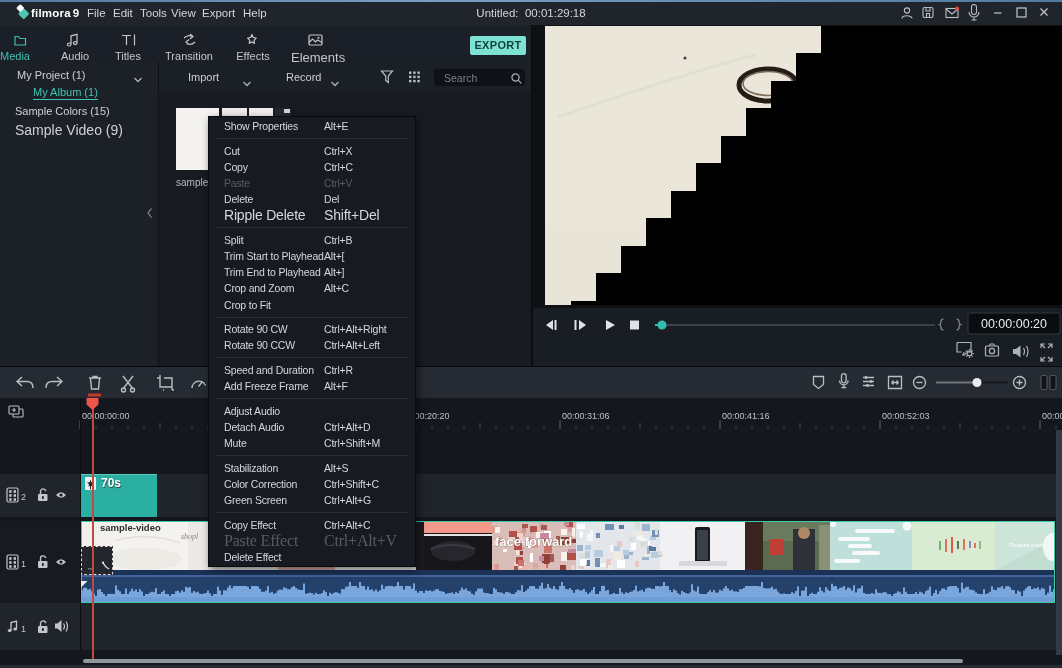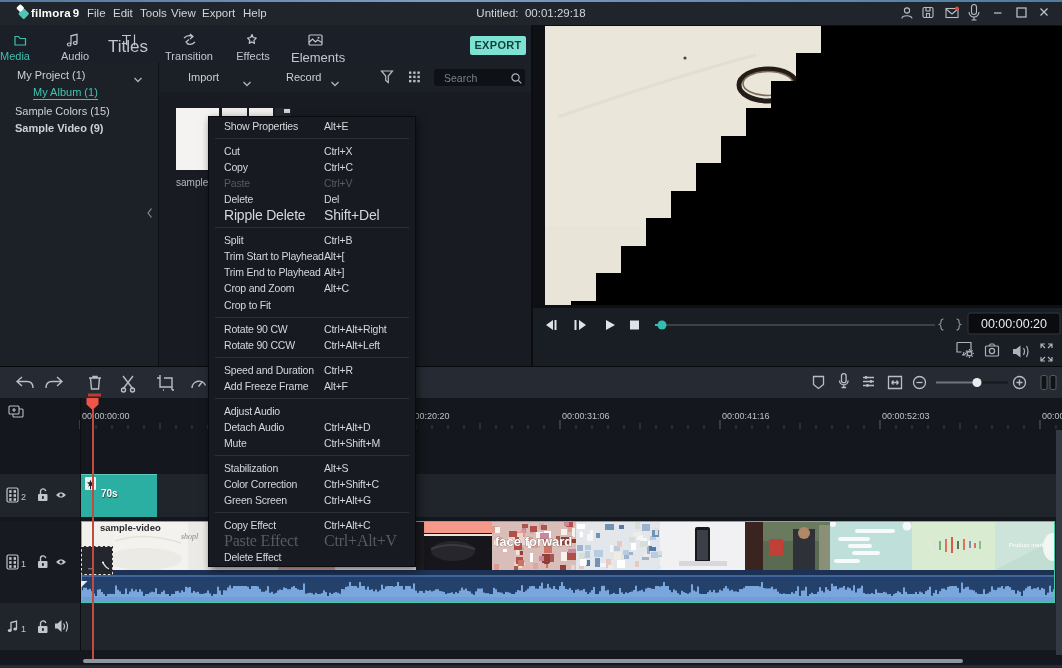--- a/index.html
+++ b/index.html
@@ -57,37 +57,37 @@
 <path d="M122 10.5 h9 M126.5 10.5 v9.5 M134.5 9.5 v11" stroke="#c3c7cc"></path>
 <path d="M184 13 q4 -4 8.5 -1.5 M190 9 l3 2.5 l-3 2.5 M195 17 q-4 4 -8.5 1.5 M189 14.5 l-3 2.5 l3 2.5" stroke="#c3c7cc"></path>
 <path d="M252 9.5 l1.2 3 l3 .6 l-2.2 2.2 l.5 3.2 l-2.5 -1.6 l-2.8 1.4 l.6 -3 l-2.2 -2.2 l3 -.6 Z" stroke="#c3c7cc" stroke-linejoin="round"></path>
 <rect x="309" y="10" width="13" height="10" rx="1" stroke="#c3c7cc"></rect>
 <path d="M309 17.5 l3.5 -3.5 l3 3 l2 -2 l4.5 2.5" stroke="#c3c7cc"></path>
 </g>
 <circle cx="318.5" cy="12.8" r="1" fill="#c3c7cc"></circle>
 </svg>
 <div class="abs" style="left:0;top:25px;width:42px;font-size:11px;color:#3fc0af;">Media</div>
 <div class="abs" style="left:54px;top:25px;width:42px;text-align:center;font-size:11px;color:#c3c7cc;">Audio</div>
-<div class="abs" style="left:107px;top:12px;width:42px;text-align:center;font-size:17px;color:#c3c7cc;">Titles</div>
+<div class="abs" style="left:107px;top:25px;width:42px;text-align:center;font-size:11px;color:#c3c7cc;">Titles</div>
 <div class="abs" style="left:160px;top:25px;width:58px;text-align:center;font-size:11px;color:#c3c7cc;">Transition</div>
 <div class="abs" style="left:232px;top:25px;width:42px;text-align:center;font-size:11px;color:#c3c7cc;">Effects</div>
 <div class="abs" style="left:291px;top:25px;width:50px;text-align:center;font-size:13px;color:#c3c7cc;">Elements</div>
 <div class="abs" style="left:7px;top:36.5px;width:28px;height:2px;background:#3fc0af;"></div>
     </div>
 <div class="abs" style="left:470px;top:36px;width:56px;height:19px;background:#7de2d1;border-radius:2px;text-align:center;line-height:19px;font-size:11px;font-weight:bold;color:#113f3b;letter-spacing:.3px;">EXPORT</div>
 
 <div class="abs" style="left:0;top:62px;width:158px;height:304px;background:#1c2027;"></div>
 <div class="abs" style="left:158px;top:62px;width:1px;height:304px;background:#0e1116;"></div>
 <div class="abs" style="left:17px;top:68.5px;font-size:11px;color:#ced1d5;">My Project (1)</div>
 <div class="abs" style="left:133px;top:70px;"><svg width="10" height="8">
         <path d="M1.5 2 L5 5.5 L8.5 2" stroke="#aeb3b9" stroke-width="1.3" fill="none"></path>
       </svg></div>
 <div class="abs" style="left:33px;top:86px;font-size:11px;color:#41c4b2;border-bottom:1px solid #41c4b2;padding-bottom:1px;">My Album (1)</div>
 <div class="abs" style="left:15px;top:104.5px;font-size:11px;color:#ced1d5;">Sample Colors (15)</div>
-<div class="abs" style="left:15px;top:122px;font-size:11px;color:#ced1d5;font-weight:bold;">Sample Video (9)</div>
+<div class="abs" style="left:15px;top:122px;font-size:14px;color:#ced1d5;">Sample Video (9)</div>
 <div class="abs" style="left:146px;top:205px;"><svg width="8" height="12">
         <path d="M5.5 1.5 L2 6 L5.5 10.5" stroke="#868c93" stroke-width="1.2" fill="none"></path>
       </svg></div>
 
 <div class="abs" style="left:159px;top:62px;width:372px;height:304px;background:#181c22;"></div>
 <div class="abs" style="left:159px;top:62px;width:372px;height:30px;background:#1b2027;"></div>
 <div class="abs" style="left:188px;top:71px;font-size:11px;color:#cbced2;">Import</div>
 <div class="abs" style="left:242px;top:74px;"><svg width="10" height="8">
         <path d="M1.5 2 L5 5.5 L8.5 2" stroke="#aeb3b9" stroke-width="1.3" fill="none"></path>
       </svg></div>
@@ -328,21 +328,21 @@
 
 <div class="abs" id="clip70s" style="left:81px;top:474px;width:76px;height:43px;background:#2bafa3;">
       <div class="abs" style="left:0;top:0;width:76px;height:1px;background:#5ecabd;"></div>
 <div class="abs" style="left:4px;top:2.5px;width:11px;height:13px;background:#eef0f0;border-radius:1px;"></div>
 <svg class="abs" style="left:4px;top:2.5px;" width="11" height="13" viewBox="0 0 11 13">
         <g transform="translate(5.5,6.2) scale(0.82) translate(-5.5,-5.6)">
           <path d="M5.5 1.2 L6.6 4.4 L9.8 4.8 L7.3 6.8 L8.2 10 L5.5 8.1 L2.8 10 L3.7 6.8 L1.2 4.8 L4.4 4.4 Z" fill="#23272d"></path>
           <rect x="4.9" y="7.5" width="1.2" height="5.5" fill="#23272d"></rect>
         </g>
       </svg>
-<div class="abs" style="left:20px;top:14px;font-size:10px;font-weight:bold;color:#fff;text-shadow:0.5px 1px 1px rgba(20,30,30,.75);">70s</div>
+<div class="abs" style="left:20px;top:2px;font-size:12px;font-weight:bold;color:#fff;text-shadow:0.5px 1px 1px rgba(20,30,30,.75);">70s</div>
     </div>
 <div class="abs" id="videoclip" style="left:81px;top:521px;width:974px;height:82px;">
       <div class="abs" style="left:0px;top:0;width:32px;height:49px;background:#f2f0ec;"></div>
       <div class="abs" style="left:32px;top:0;width:75px;height:49px;background:#f4f2ee;"></div>
       <div class="abs" style="left:107px;top:0;width:20px;height:49px;background:#eceae6;"></div>
       <div class="abs" style="left:127px;top:0;width:70px;height:49px;background:#e9e7e3;"></div>
       <div class="abs" style="left:197px;top:0;width:57px;height:49px;background:#d8a9a5;"></div>
       <div class="abs" style="left:254px;top:0;width:81px;height:49px;background:#eeece8;"></div>
       <div class="abs" style="left:335px;top:0;width:8px;height:49px;background:#1c1c20;"></div>
       <div class="abs" style="left:343px;top:0;width:68px;height:49px;background:#17171b;"></div>

